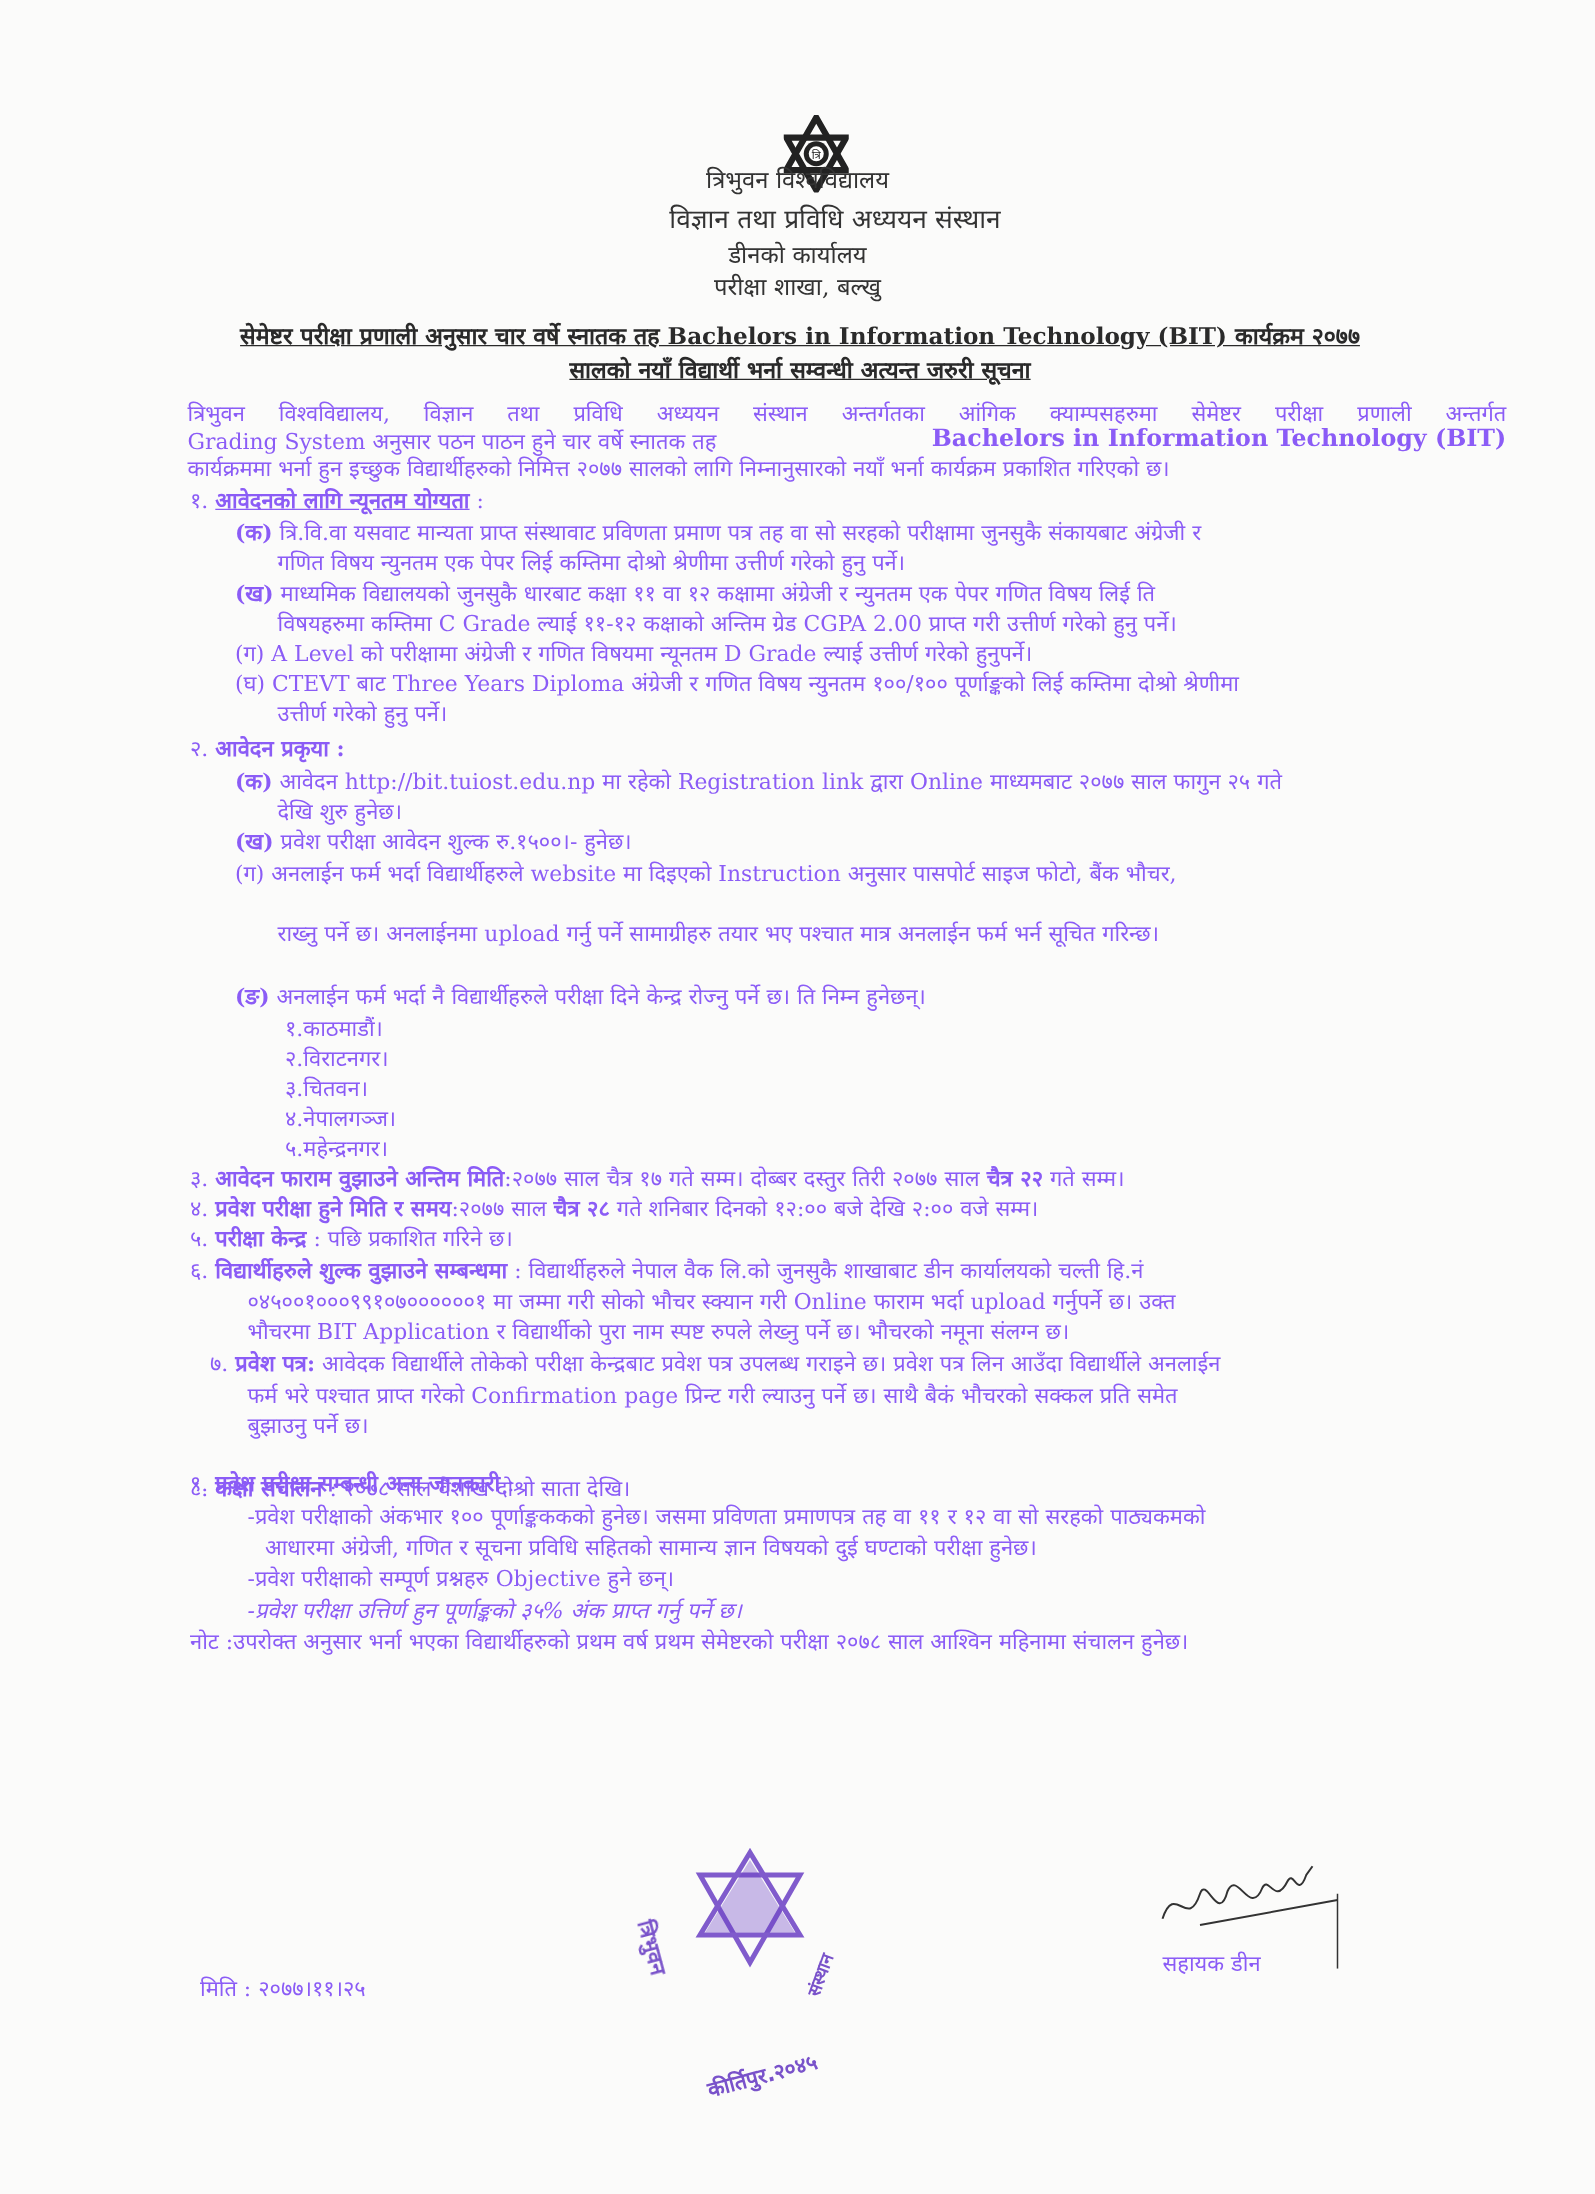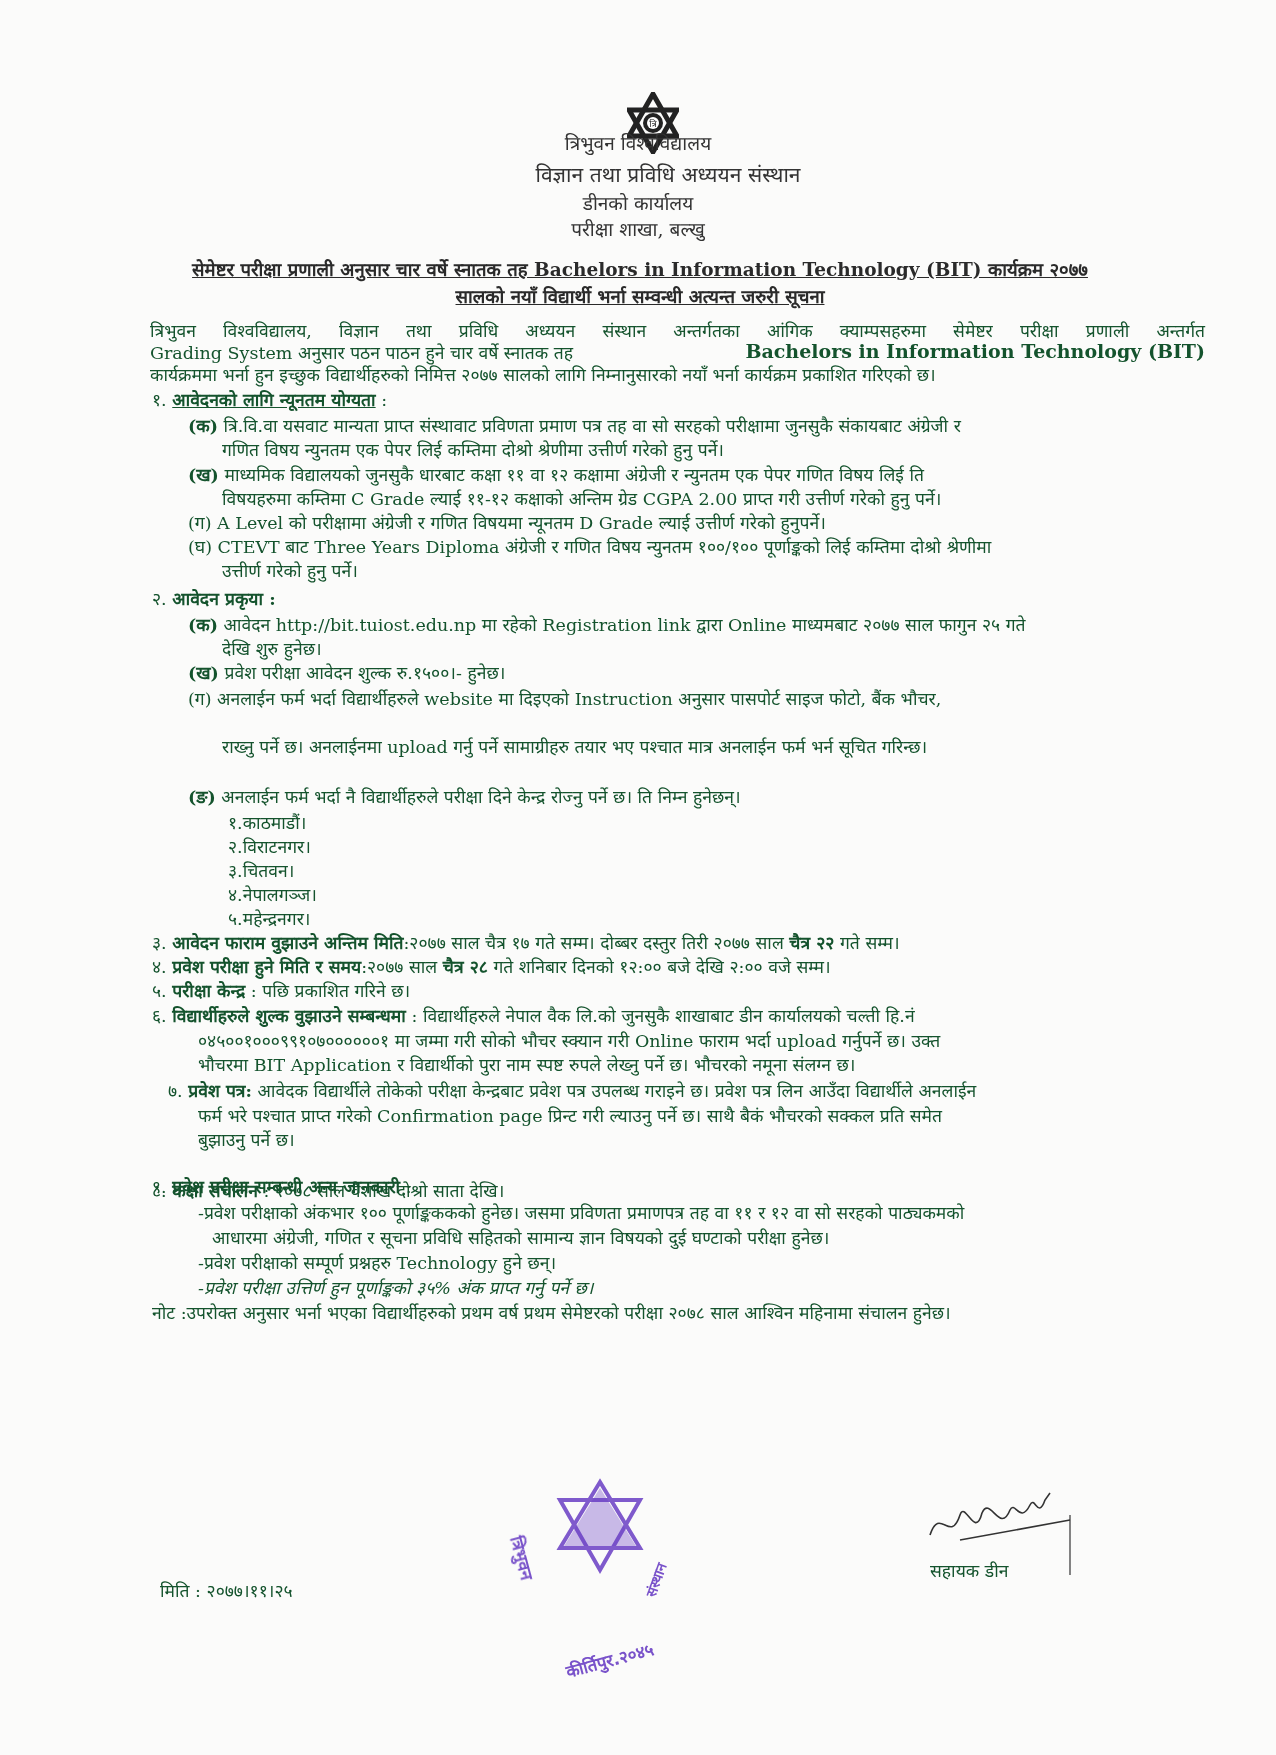--- a/index.html
+++ b/index.html
@@ -5,21 +5,21 @@
   html, body { margin: 0; padding: 0; }
   body {
     width: 1276px; height: 1755px; background: #fbfbfa; position: relative; overflow: hidden;
     font-family: "DejaVu Serif", "Liberation Serif", serif; color: #2a2a2a;
   }
   .page { position: absolute; left: 0; top: 0; width: 1276px; height: 1650px; }
   .emblem { position: absolute; left: 627px; top: 92px; width: 52px; height: 62px; }
   .hdr { position: absolute; left: 0; width: 1276px; text-align: center; font-size: 19px; color: #333; }
   .title { position: absolute; left: 180px; width: 920px; text-align: center; font-size: 18.5px; font-weight: bold; color: #2a2a2a; line-height: 27px; }
   .title span { text-decoration: underline; }
-  .line { position: absolute; font-size: 17.5px; white-space: nowrap; color: #14532d; }
+  .line { position: absolute; font-size: 17.5px; white-space: nowrap; color: #8b5cf6; }
   .just { text-align: justify; text-align-last: justify; }
   .b { font-weight: bold; }
   .u { text-decoration: underline; }
   .stamp { position: absolute; left: 490px; top: 1478px; width: 220px; height: 210px; }
   .sig { position: absolute; left: 920px; top: 1485px; width: 170px; height: 90px; }
 </style>
 </head>
 <body>
 
 <div class="page">
@@ -130,21 +130,21 @@
     <span>: २०७८ साल वैशाख दोश्रो साता देखि।</span>
   </div>
 
   <div class="line" style="left:152px;top:1174px;">
     <span>९.</span>
     <span class="b">प्रवेश परीक्षा सम्बन्धी अन्य जानकारी</span>
     <span>:</span>
   </div>
   <div class="line" style="left:198px;top:1200px;">-प्रवेश परीक्षाको अंकभार १०० पूर्णाङ्कककको हुनेछ। जसमा प्रविणता प्रमाणपत्र तह वा ११ र १२ वा सो सरहको पाठ्यकमको</div>
   <div class="line" style="left:212px;top:1225px;">आधारमा अंग्रेजी, गणित र सूचना प्रविधि सहितको सामान्य ज्ञान विषयको दुई घण्टाको परीक्षा हुनेछ।</div>
-  <div class="line" style="left:198px;top:1250px;">-प्रवेश परीक्षाको सम्पूर्ण प्रश्नहरु Technology हुने छन्।</div>
+  <div class="line" style="left:198px;top:1250px;">-प्रवेश परीक्षाको सम्पूर्ण प्रश्नहरु Objective हुने छन्।</div>
   <div class="line" style="left:198px;top:1275px;font-style:italic;">-प्रवेश परीक्षा उत्तिर्ण हुन पूर्णाङ्कको ३५% अंक प्राप्त गर्नु पर्ने छ।</div>
 
   <div class="line" style="left:152px;top:1300px;">नोट :उपरोक्त अनुसार भर्ना भएका विद्यार्थीहरुको प्रथम वर्ष प्रथम सेमेष्टरको परीक्षा २०७८ साल आश्विन महिनामा संचालन हुनेछ।</div>
 
   <div class="line" style="left:160px;top:1578px;">मिति : २०७७।११।२५</div>
 
   <svg class="stamp" viewBox="0 0 220 210">
     <g fill="none" stroke="#6a3fc4" stroke-width="4" opacity="0.85">
       <polygon points="110,4 150,70 70,70"></polygon>
       <polygon points="110,92 150,22 70,22"></polygon>

